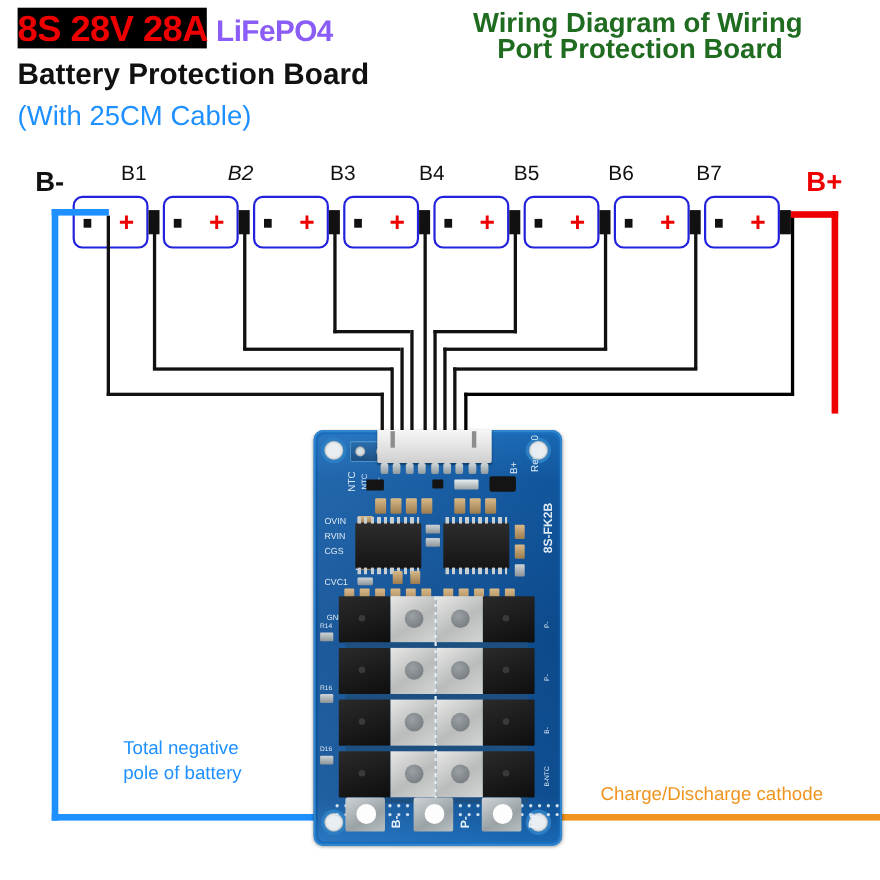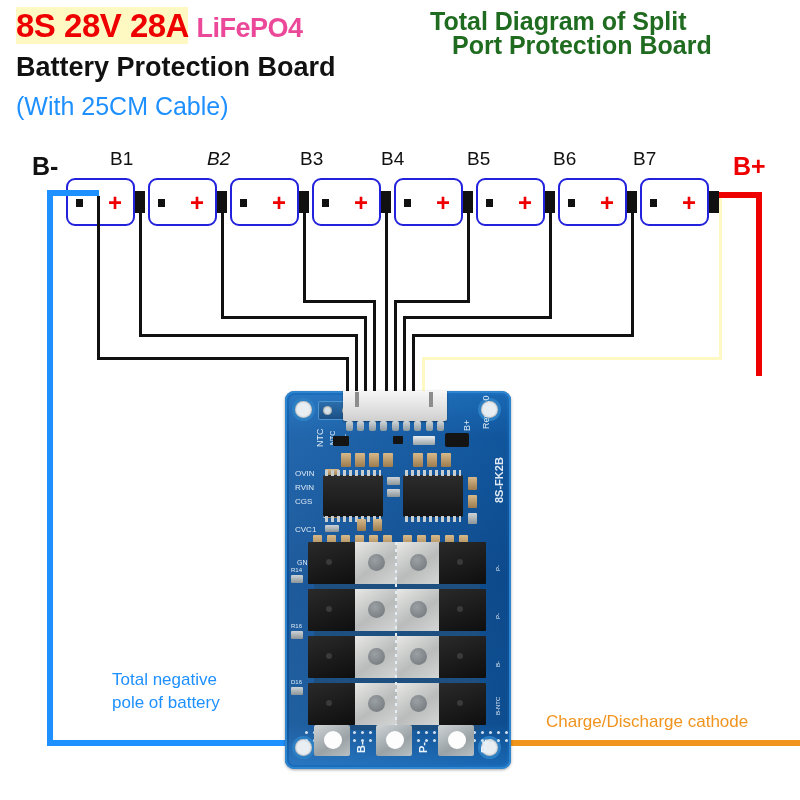--- a/index.html
+++ b/index.html
@@ -3,40 +3,40 @@
 <meta charset="utf-8">
 <style>
   html,body{margin:0;padding:0;}
   body{width:800px;height:800px;background:#ffffff;font-family:"Liberation Sans",sans-serif;overflow:hidden;position:relative;}
   #stage{position:absolute;left:0;top:0;width:800px;height:800px;}
 
   
   .hd{position:absolute;white-space:nowrap;font-weight:bold;}
   #title-line1{left:16px;top:7px;font-size:33px;letter-spacing:-0.5px;}
   #title-line1 .red{color:#ee0000;}
-  #title-line1 .blk{color:#ec4899;font-size:27px;}
+  #title-line1 .blk{color:#8b5cf6;font-size:27px;}
   #title-line2{left:16px;top:52px;font-size:27px;color:#111111;}
   #title-line3{left:16px;top:92px;font-size:25px;color:#1e90ff;font-weight:normal;}
   #rt-line1{left:430px;top:7px;font-size:25px;color:#1f6b1f;}
   #rt-line2{left:452px;top:31px;font-size:25px;color:#1f6b1f;}
 
   
   .cell{position:absolute;width:69px;height:48px;border:2.5px solid #2222dd;border-radius:9px;background:#ffffff;box-sizing:border-box;}
   .cell .minus{position:absolute;left:8px;top:19px;width:7px;height:8px;background:#111111;}
   .cell .plus{position:absolute;right:9px;top:14px;width:18px;height:18px;color:#ee0000;font-size:24px;line-height:17px;font-weight:bold;text-align:center;}
   .nub{position:absolute;width:10px;height:22px;background:#111111;}
   .celllabel{position:absolute;font-size:19px;color:#111111;font-weight:normal;white-space:nowrap;}
   #bminus-label{position:absolute;left:32px;top:152px;font-size:25px;font-weight:bold;color:#111111;}
   #bplus-label{position:absolute;left:733px;top:152px;font-size:25px;font-weight:bold;color:#ee0000;}
 
   
   .w{position:absolute;background:#111111;}
   .wv{width:3px;}
   .wh{height:3px;}
-  .red{background:#fef9c3;text-align:right;}
+  .red{background:#000000;text-align:right;}
 
   
   #pcb{position:absolute;left:285px;top:391px;width:226px;height:378px;
        border-radius:9px;
        background:
          linear-gradient(180deg,#1b6fbf 0%,#125ba6 12%,#0d4e94 50%,#0f5399 88%,#1b6fbf 100%);
        box-shadow:inset 0 0 0 2px #2f86cf, 0 1px 3px rgba(0,0,0,.35);
        overflow:hidden;}
   
   #pcb:before{content:"";position:absolute;inset:4px;border-radius:6px;
@@ -89,21 +89,21 @@
 <body>
 
 <div id="stage">
 
   <div class="hd" id="title-line1">
     <span class="red">8S 28V 28A</span>
     <span class="blk">LiFePO4</span>
   </div>
   <div class="hd" id="title-line2">Battery Protection Board</div>
   <div class="hd" id="title-line3">(With 25CM Cable)</div>
-  <div class="hd" id="rt-line1">Total Diagram of Split</div>
+  <div class="hd" id="rt-line1">Wiring Diagram of Wiring</div>
   <div class="hd" id="rt-line2">Port Protection Board</div>
 
   <div id="bminus-label">B-</div>
   <div id="bplus-label">B+</div>
 
   <div class="cell" style="left:66px;top:178px;">
       <span class="minus"></span>
       <span class="plus">+</span>
     </div>
   <div class="cell" style="left:148px;top:178px;">

